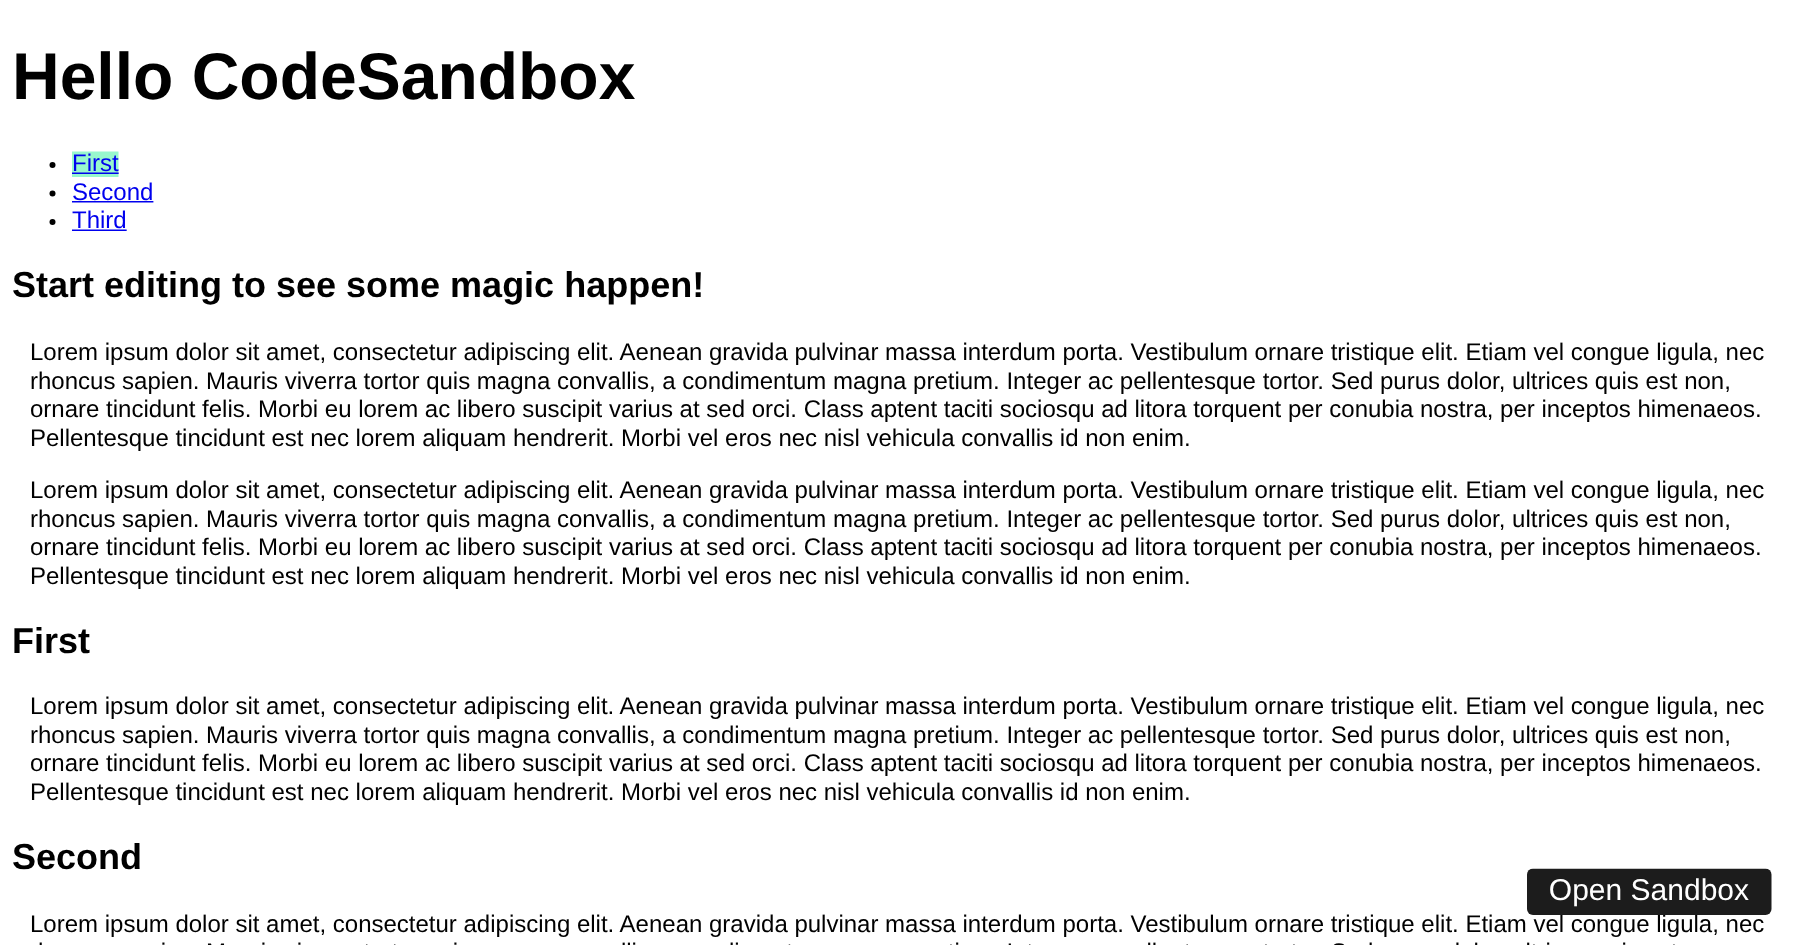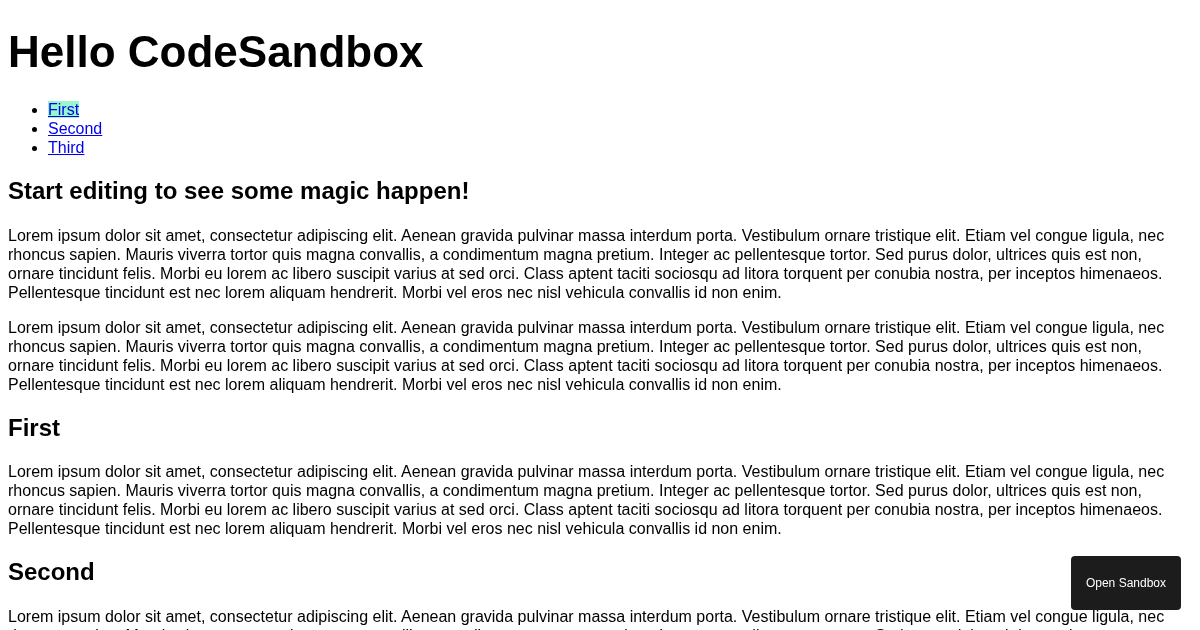--- a/index.html
+++ b/index.html
@@ -29,42 +29,42 @@
   }
   li {
     line-height: 19px;
   }
   h2 {
     font-size: 24px;
     font-weight: bold;
     margin: 20px 0;
   }
   p {
-    margin: 16px 0;
+    margin: 16px 12px;
     line-height: 19px;
   }
   .link {
     color: var(--link, #0000EE);
     text-decoration: underline;
     cursor: pointer;
   }
   .highlight {
     background-color: var(--highlight, #98f7cd);
   }
   .open-sandbox {
     position: fixed;
     right: 19px;
     bottom: 20px;
     background: var(--button-bg, #1c1c1c);
     color: var(--button-text, #ffffff);
     border: none;
     border-radius: 4px;
-    padding: 20px 15px;
+    padding: 4px 15px;
     font-family: "Liberation Sans", sans-serif;
-    font-size: 12px;
+    font-size: 20px;
     cursor: pointer;
   }
 </style>
 </head>
 <body>
 
 <h1>Hello CodeSandbox</h1>
 
 <ul>
   <li>

